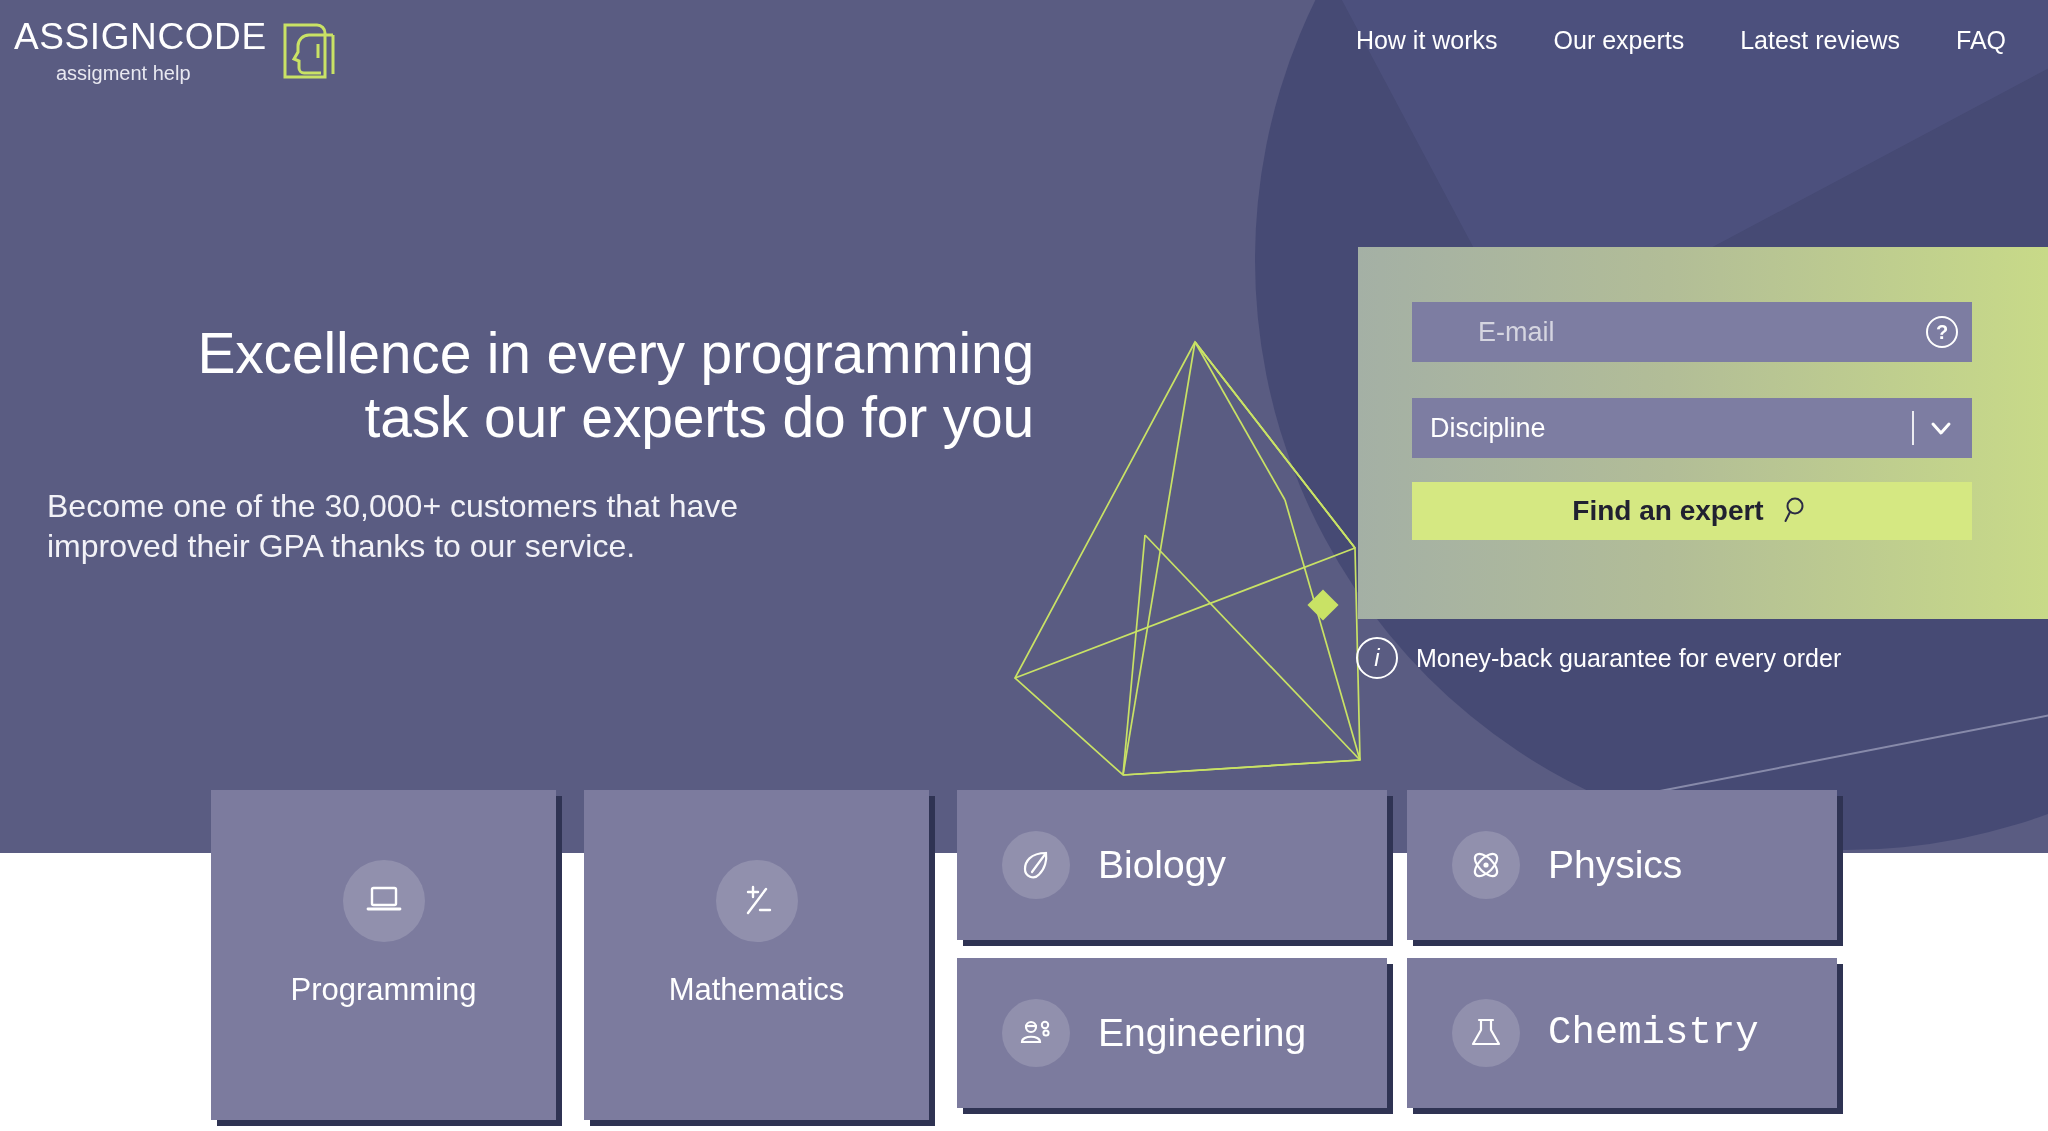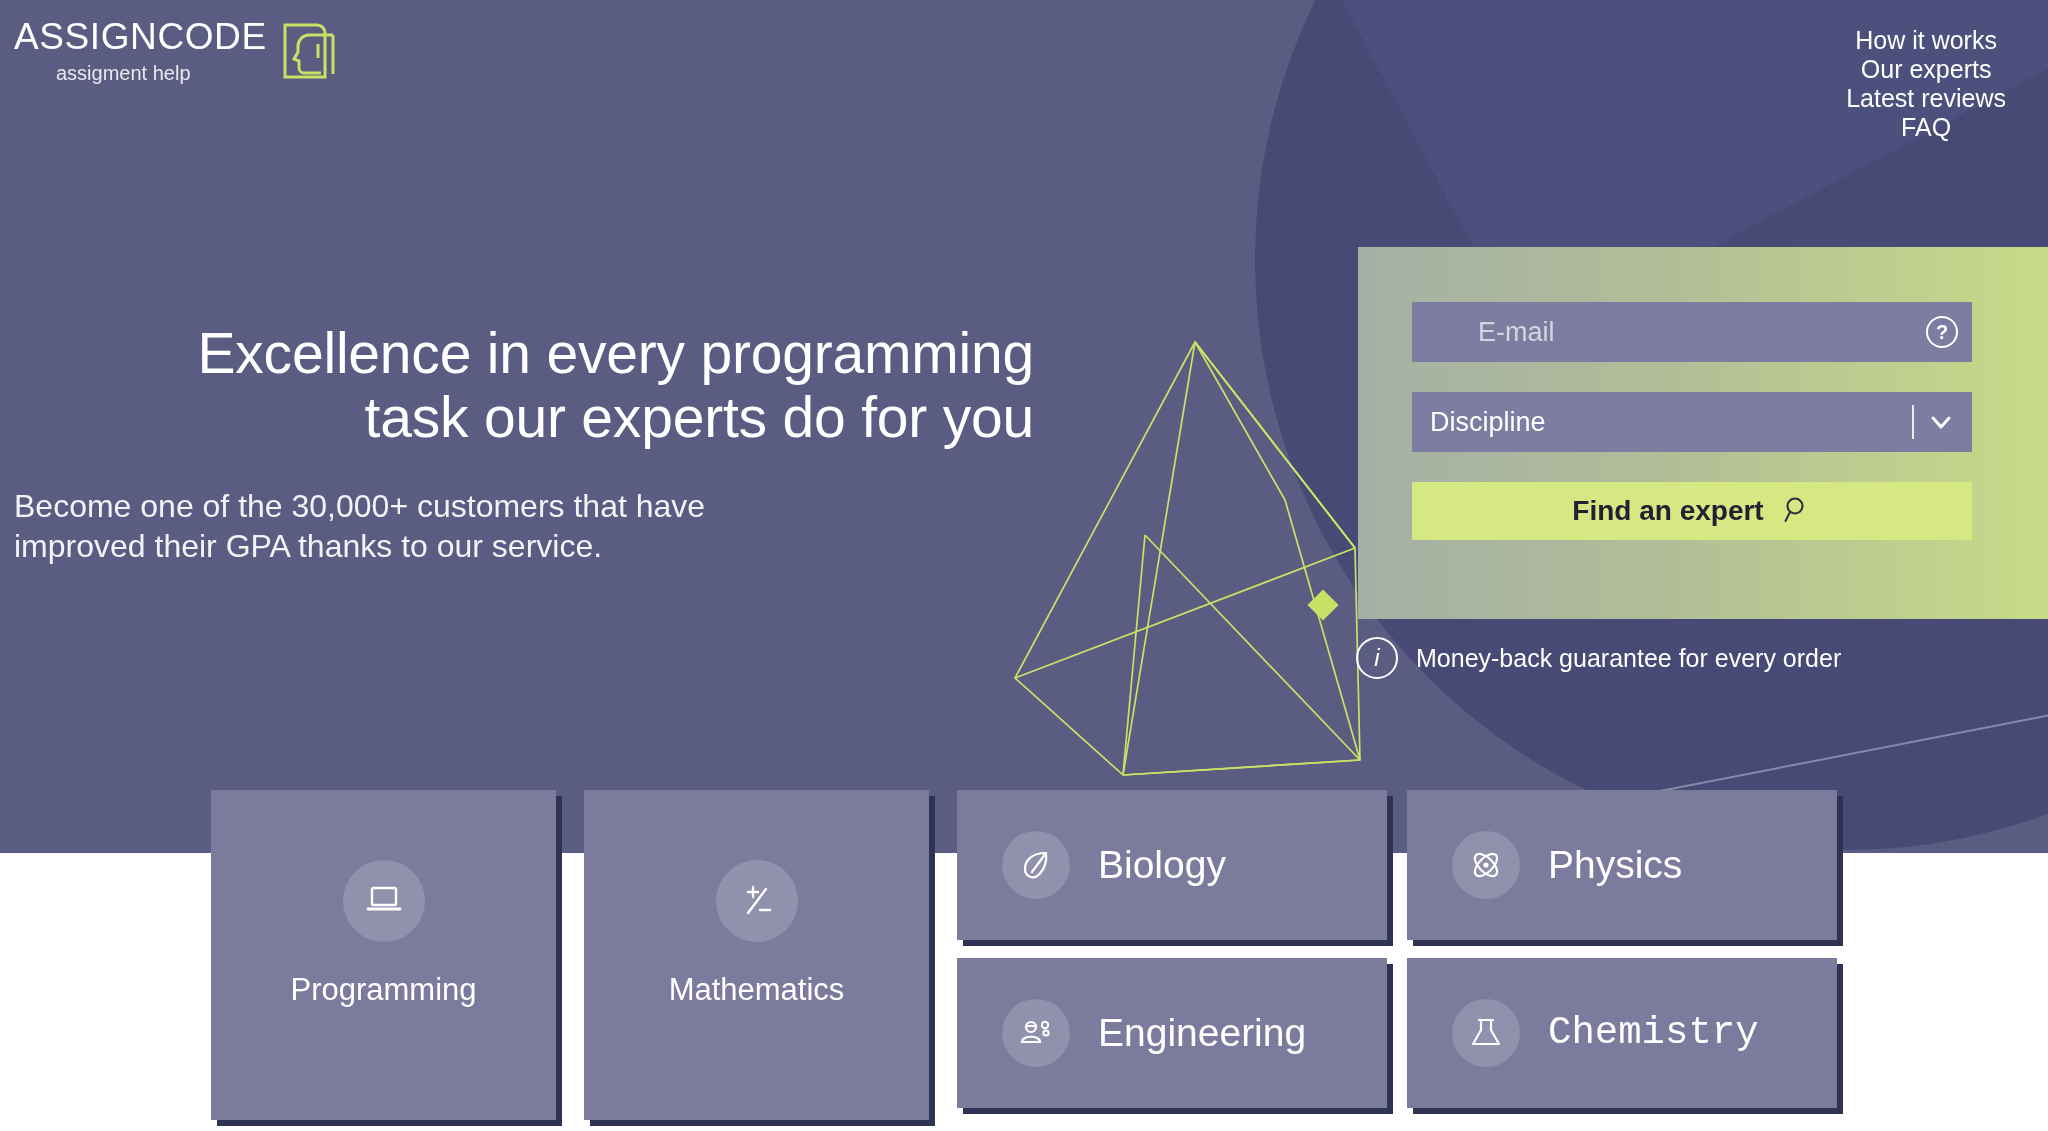--- a/index.html
+++ b/index.html
@@ -51,57 +51,57 @@
   .logo-text { display: flex; flex-direction: column; }
   .logo-main {
     font-size: 37px; letter-spacing: .6px; color: #ffffff; line-height: 1;
     font-weight: 400;
   }
   .logo-sub {
     font-size: 20px; color: #e8e8f0; line-height: 1; margin-top: 8px; margin-left: 42px;
   }
   .logo-mark { margin-left: 14px; margin-top: 4px; }
 
-  .nav { position: absolute; right: 14px; top: 26px; display: flex; align-items: center; gap: 0px; flex-direction: column; }
+  .nav { position: absolute; right: 14px; top: 26px; display: flex; align-items: center; gap: 0px; }
   .nav-item {
     color: #ffffff; font-size: 25px; padding: 0 28px; cursor: pointer; white-space: nowrap;
   }
   .nav-account {
     color: #ffffff; font-size: 25px; font-weight: bold;
     border: 1px solid #b4b6cf; padding: 14px 30px; margin-left: 16px; cursor: pointer;
     white-space: nowrap;
   }
 
   
   .hero-copy { position: absolute; left: 14px; top: 322px; width: 1020px; z-index: 12; }
   .headline {
     color: #ffffff; font-size: 57px; line-height: 1.12; font-weight: 400;
     letter-spacing: -.2px;
     text-align: right;
   }
   .subhead {
-    color: #f2f2f7; font-size: 32px; line-height: 1.25; margin-top: 36px; font-weight: 400;
+    color: #f2f2f7; font-size: 32px; line-height: 1.25; margin-top: 36px; font-weight: 400; margin-left: 33px;
   }
 
   
   .wire { position: absolute; left: 980px; top: 320px; width: 460px; height: 460px; z-index: 8; }
 
   
   .form-panel {
     position: absolute; left: 1358px; top: 247px; width: 690px; height: 372px;
     background: linear-gradient(to right, #a4b0a5 0%, #b2bd97 45%, #c8da88 100%);
     z-index: 20;
   }
   .field {
     position: absolute; left: 54px; width: 560px; height: 60px;
     background: #7d7da2;
     display: flex; align-items: center;
   }
   .field-email { top: 55px; padding-left: 48px; }
-  .field-discipline { top: 145px; }
+  .field-discipline { top: 151px; }
   .field-label {
     font-size: 27px; margin-left: 18px; color: #d5d5e0;
   }
   .field-label.filled { color: #ffffff; }
   .help-badge {
     position: absolute; right: 14px; top: 50%; transform: translateY(-50%);
     width: 32px; height: 32px; border-radius: 50%;
     border: 2px solid #ffffff; color: #ffffff; font-size: 20px; font-weight: bold;
     display: flex; align-items: center; justify-content: center; cursor: pointer;
   }

